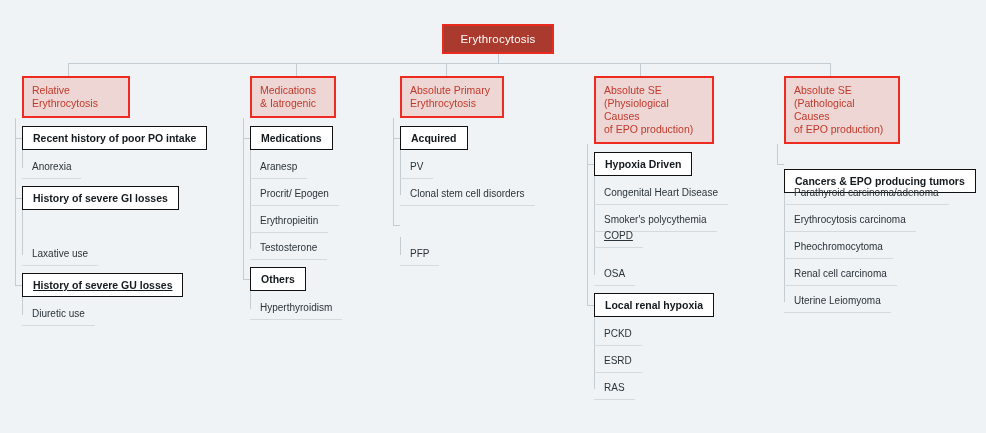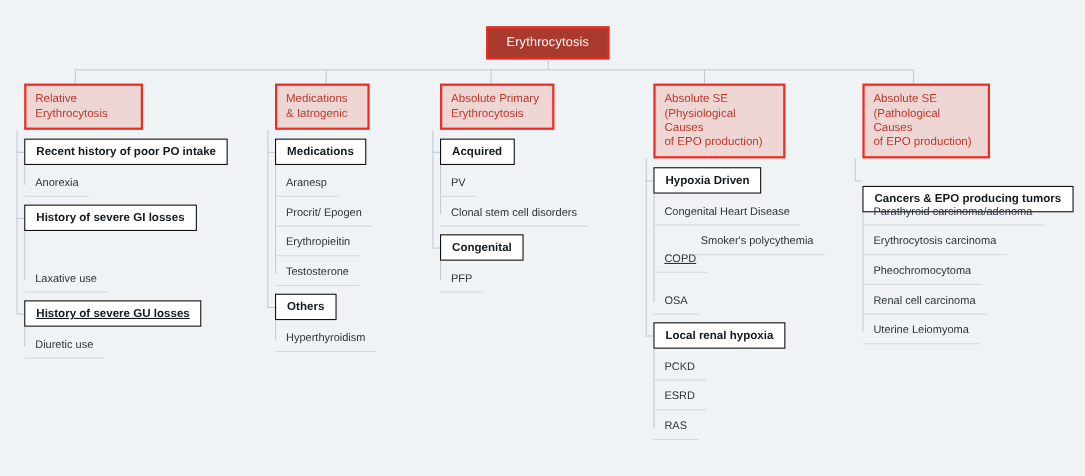--- a/index.html
+++ b/index.html
@@ -205,25 +205,24 @@
     <div class="node-bold" style="position: absolute; left: 250px; top: 126px;"><span>Medications</span></div>
     <div class="node-leaf" style="position: absolute; left: 250px; top: 155px;"><span>Aranesp</span></div>
     <div class="node-leaf" style="position: absolute; left: 250px; top: 182px;"><span>Procrit/ Epogen</span></div>
     <div class="node-leaf" style="position: absolute; left: 250px; top: 209px;"><span>Erythropieitin</span></div>
     <div class="node-leaf" style="position: absolute; left: 250px; top: 236px;"><span>Testosterone</span></div>
     <div class="node-bold" style="position: absolute; left: 250px; top: 267px;"><span>Others</span></div>
     <div class="node-leaf" style="position: absolute; left: 250px; top: 296px;"><span>Hyperthyroidism</span></div>
     <div class="node-bold" style="position: absolute; left: 400px; top: 126px;"><span>Acquired</span></div>
     <div class="node-leaf" style="position: absolute; left: 400px; top: 155px;"><span>PV</span></div>
     <div class="node-leaf" style="position: absolute; left: 400px; top: 182px;"><span>Clonal stem cell disorders</span></div>
-    <div class="node-bold" style="position: absolute; left: 400px; top: 213px;"><span>Congenital</span></div>
     <div class="node-leaf" style="position: absolute; left: 400px; top: 242px;"><span>PFP</span></div>
     <div class="node-bold" style="position: absolute; left: 594px; top: 152px;"><span>Hypoxia Driven</span></div>
     <div class="node-leaf" style="position: absolute; left: 594px; top: 181px;"><span>Congenital Heart Disease</span></div>
-    <div class="node-leaf" style="position: absolute; left: 594px; top: 208px; margin-left: 33px;"><span>Smoker's polycythemia</span></div>
+    <div class="node-leaf" style="position: absolute; left: 594px; top: 208px;"><span>Smoker's polycythemia</span></div>
     <div class="node-leaf" style="position: absolute; left: 594px; top: 224px; text-decoration: underline;"><span>COPD</span></div>
     <div class="node-leaf" style="position: absolute; left: 594px; top: 262px;"><span>OSA</span></div>
     <div class="node-bold" style="position: absolute; left: 594px; top: 293px;"><span>Local renal hypoxia</span></div>
     <div class="node-leaf" style="position: absolute; left: 594px; top: 322px;"><span>PCKD</span></div>
     <div class="node-leaf" style="position: absolute; left: 594px; top: 349px;"><span>ESRD</span></div>
     <div class="node-leaf" style="position: absolute; left: 594px; top: 376px;"><span>RAS</span></div>
     <div class="node-bold" style="position: absolute; left: 784px; top: 152px; margin-top: 17px;"><span>Cancers &amp; EPO producing tumors</span></div>
     <div class="node-leaf" style="position: absolute; left: 784px; top: 181px;"><span>Parathyroid carcinoma/adenoma</span></div>
     <div class="node-leaf" style="position: absolute; left: 784px; top: 208px;"><span>Erythrocytosis carcinoma</span></div>
     <div class="node-leaf" style="position: absolute; left: 784px; top: 235px;"><span>Pheochromocytoma</span></div>

